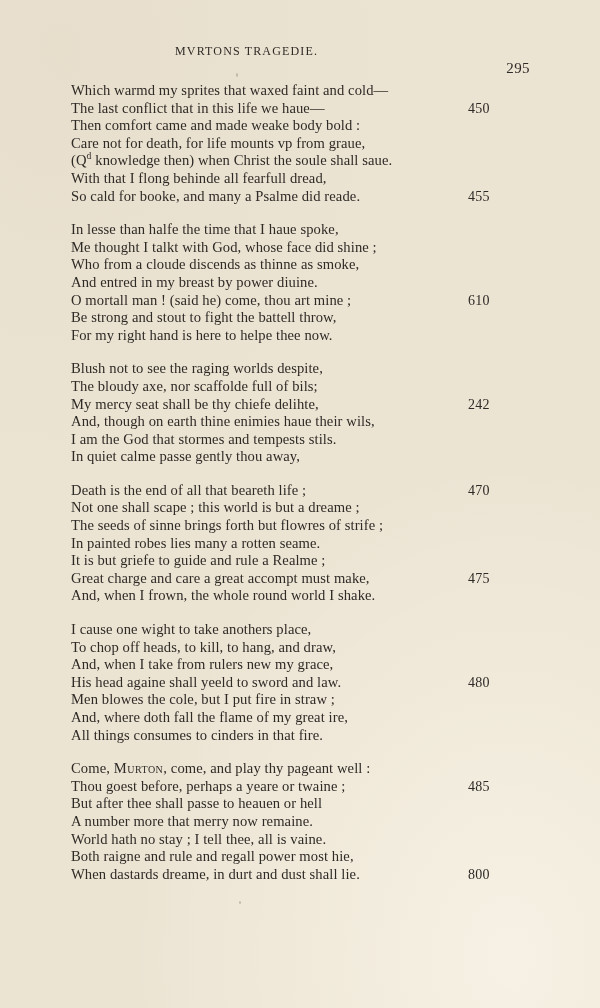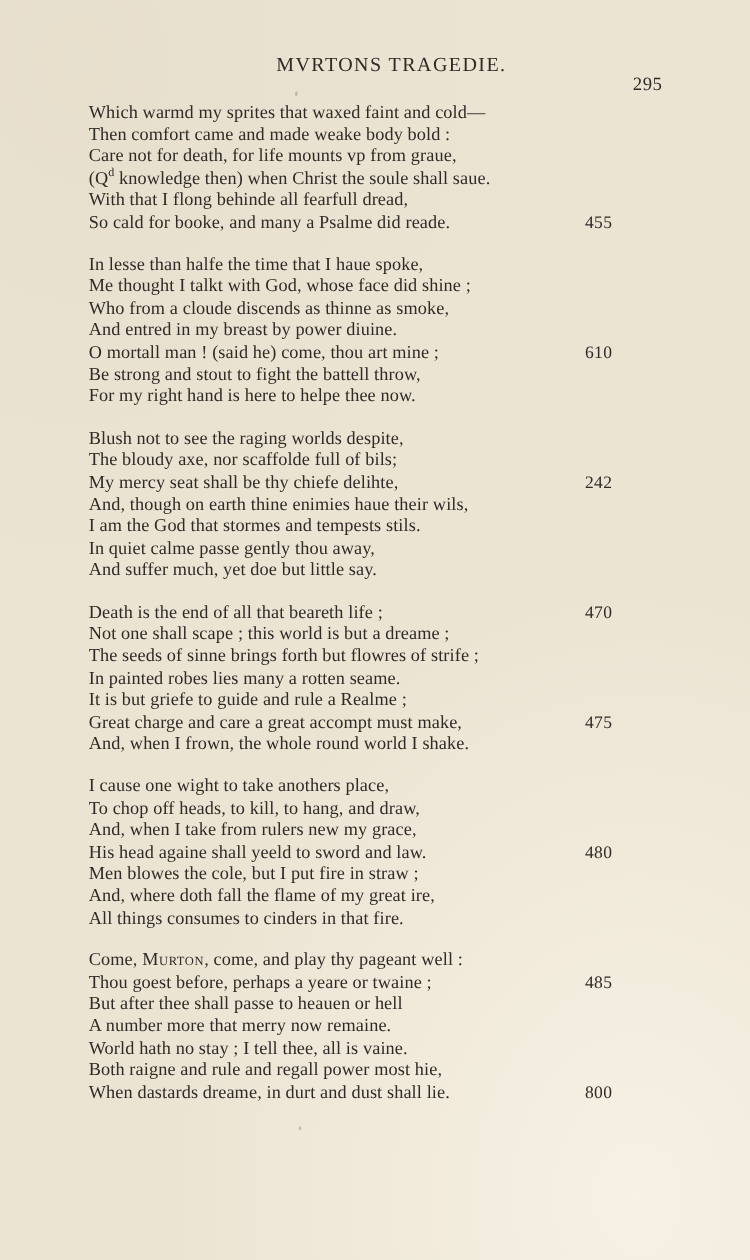--- a/index.html
+++ b/index.html
@@ -35,24 +35,23 @@
     position: absolute;
     left: 71px;
     right: 105px;
     top: 44px;
     height: 20px;
   }
   .head-title {
     position: absolute;
     left: 104px;
     top: 0;
-    font-size: 16px;
+    font-size: 12px;
     letter-spacing: 1.15px;
     white-space: nowrap;
-    margin-left: 46px;
   }
   .head-folio {
     position: absolute;
     right: -35px;
     top: 16px;
     font-size: 15px;
     letter-spacing: 0.4px;
     font-feature-settings: "onum" 1;
   }
 
@@ -117,20 +116,21 @@
   <div class="paper-wash"></div>
 
   <div class="running-head">
     <div class="head-title">MVRTONS TRAGEDIE.</div>
     <div class="head-folio">295</div>
   </div>
 
   <div class="poem" id="poem-body">
       <div class="stanza">
         <div class="verse-line"><span class="line-text">Which warmd my sprites that waxed faint and cold—</span></div>
+        <div class="verse-line"><span class="line-text">The last conflict that in this life we haue—</span><span class="line-num">450</span></div>
         <div class="verse-line"><span class="line-text">Then comfort came and made weake body bold :</span></div>
         <div class="verse-line"><span class="line-text">Care not for death, for life mounts vp from graue,</span></div>
         <div class="verse-line"><span class="line-text">(Q<sup class="sup-d">d</sup> knowledge then) when Christ the soule shall saue.</span></div>
         <div class="verse-line"><span class="line-text">With that I flong behinde all fearfull dread,</span></div>
         <div class="verse-line"><span class="line-text">So cald for booke, and many a Psalme did reade.</span><span class="line-num">455</span></div>
       </div>
       <div class="stanza">
         <div class="verse-line"><span class="line-text">In lesse than halfe the time that I haue spoke,</span></div>
         <div class="verse-line"><span class="line-text">Me thought I talkt with God, whose face did shine ;</span></div>
         <div class="verse-line"><span class="line-text">Who from a cloude discends as thinne as smoke,</span></div>
@@ -139,21 +139,20 @@
         <div class="verse-line"><span class="line-text">Be strong and stout to fight the battell throw,</span></div>
         <div class="verse-line"><span class="line-text">For my right hand is here to helpe thee now.</span></div>
       </div>
       <div class="stanza">
         <div class="verse-line"><span class="line-text">Blush not to see the raging worlds despite,</span></div>
         <div class="verse-line"><span class="line-text">The bloudy axe, nor scaffolde full of bils;</span></div>
         <div class="verse-line"><span class="line-text">My mercy seat shall be thy chiefe delihte,</span><span class="line-num">242</span></div>
         <div class="verse-line"><span class="line-text">And, though on earth thine enimies haue their wils,</span></div>
         <div class="verse-line"><span class="line-text">I am the God that stormes and tempests stils.</span></div>
         <div class="verse-line"><span class="line-text">In quiet calme passe gently thou away,</span></div>
-        <div class="verse-line"><span class="line-text">And suffer much, yet doe but little say.</span></div>
       </div>
       <div class="stanza">
         <div class="verse-line"><span class="line-text">Death is the end of all that beareth life ;</span><span class="line-num">470</span></div>
         <div class="verse-line"><span class="line-text">Not one shall scape ; this world is but a dreame ;</span></div>
         <div class="verse-line"><span class="line-text">The seeds of sinne brings forth but flowres of strife ;</span></div>
         <div class="verse-line"><span class="line-text">In painted robes lies many a rotten seame.</span></div>
         <div class="verse-line"><span class="line-text">It is but griefe to guide and rule a Realme ;</span></div>
         <div class="verse-line"><span class="line-text">Great charge and care a great accompt must make,</span><span class="line-num">475</span></div>
         <div class="verse-line"><span class="line-text">And, when I frown, the whole round world I shake.</span></div>
       </div>

